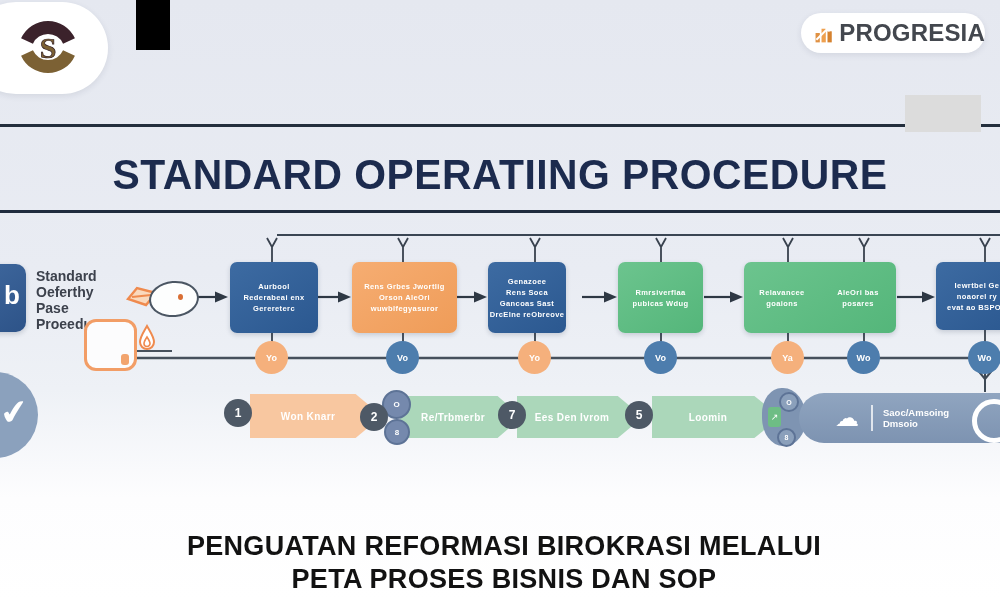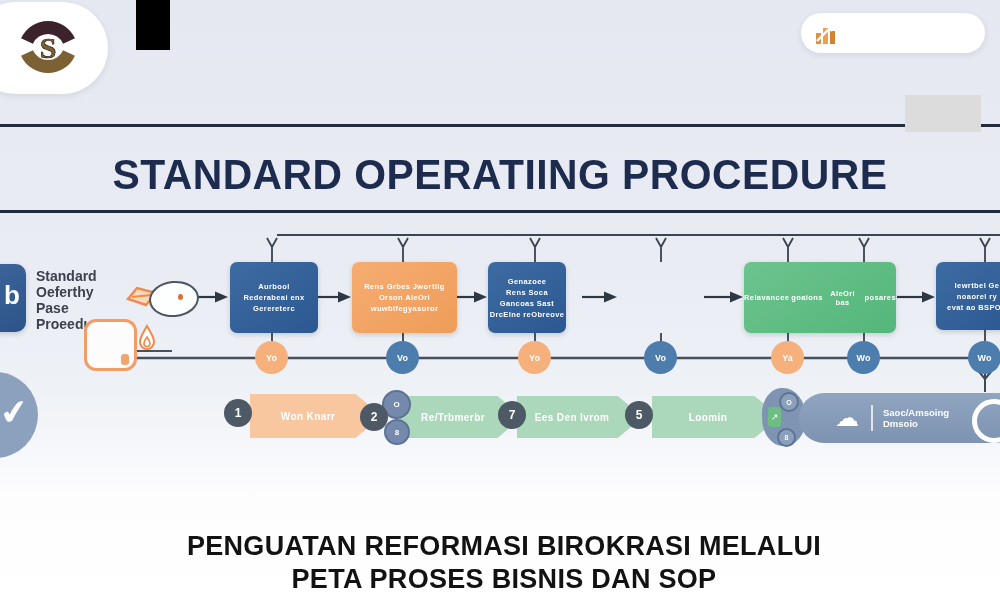--- a/index.html
+++ b/index.html
@@ -10,21 +10,21 @@
   .overlay{position:absolute;left:0;top:0;z-index:1}
   .pill{background:#fff;box-shadow:0 2px 6px rgba(40,50,80,.10)}
   .rule{position:absolute;left:0;width:1000px;background:#232e3d;z-index:2}
   .fbox{position:absolute;top:262px;height:71px;border-radius:7px;z-index:2;display:flex;flex-direction:column;
     align-items:center;justify-content:center;gap:2px;color:#fff;font-size:7.5px;font-weight:700;
     letter-spacing:.4px;line-height:9px;text-align:center;box-shadow:0 2px 5px rgba(30,45,70,.18)}
   .fbox.blue{background:linear-gradient(145deg,#3d6ba2,#2b5890)}
   .fbox.orange{background:linear-gradient(145deg,#f6ad72,#ef9c58)}
   .fbox.green{background:linear-gradient(145deg,#6cc48e,#54b67a)}
   .fbox.wide{flex-direction:row;gap:0}
-  .wcol{flex:1;display:flex;flex-direction:row;gap:2px;align-items:center}
+  .wcol{flex:1;display:flex;flex-direction:column;gap:2px;align-items:center}
   .node{position:absolute;top:341px;width:33px;height:33px;border-radius:50%;z-index:3;display:flex;
     align-items:center;justify-content:center;color:#fff;font-size:9px;font-weight:700}
   .node.orange{background:#f5b07c}
   .node.blue{background:#4d7dad}
   .chev{position:absolute;top:396px;height:42px;z-index:2;display:flex;align-items:center;justify-content:center;
     padding-right:16px;color:#fff;font-size:10px;font-weight:700;letter-spacing:.4px;
     clip-path:polygon(0 0,80% 0,100% 50%,80% 100%,0 100%)}
   .chev.orange{background:#f8c7a0}
   .chev.green{background:#abd7ba}
   .stepc{position:absolute;width:28px;height:28px;border-radius:50%;background:#4e5966;z-index:4;display:flex;
@@ -94,20 +94,21 @@
   <div class="abs" style="left:136px;top:0;width:34px;height:50px;background:#000;z-index:5"></div>
 
   <div class="brand-pill pill">
     <svg width="26" height="26" viewBox="0 0 26 26">
       <rect x="3" y="13" width="5" height="11" fill="#e09143"></rect>
       <rect x="10" y="8" width="5" height="16" fill="#eea04f"></rect>
       <rect x="17" y="11" width="5" height="13" fill="#d5822f"></rect>
       <path d="M4 21 L18 7" stroke="#fff" stroke-width="2.4" fill="none"></path>
       <polygon points="21,4 13,6 19,12" fill="#fff"></polygon>
     </svg>
+    <span class="brand-text">PROGRESIA</span>
   </div>
 
   <div class="abs" style="left:905px;top:95px;width:76px;height:37px;background:#dcdcdc;z-index:3"></div>
 
   <div class="rule" style="top:124px;height:3px"></div>
 
   <h1 class="title">STANDARD OPERATIING PROCEDURE</h1>
 
   <div class="rule" style="top:210px;height:3px;background:#1f2b3e"></div>
 
@@ -138,20 +139,24 @@
   <div class="fbox orange" style="left:352px;width:105px">
     <span>Rens Grbes Jwortlig</span>
     <span>Orson AleOri</span>
     <span>wuwblfegyasuror</span>
   </div>
   <div class="fbox blue" style="left:488px;width:78px">
     <span>Genazoee</span>
     <span>Rens Soca</span>
     <span>Gancoas Sast</span>
     <span>DrcElne reObreove</span>
+  </div>
+  <div class="fbox green" style="left:618px;width:85px">
+    <span>Rmrsiverflaa</span>
+    <span>pubicas Wdug</span>
   </div>
   <div class="fbox green wide" style="left:744px;width:152px">
     <div class="wcol">
       <span>Relavancee</span>
       <span>goaions</span>
     </div>
     <div class="wcol">
       <span>AleOri bas</span>
       <span>posares</span>
     </div>

